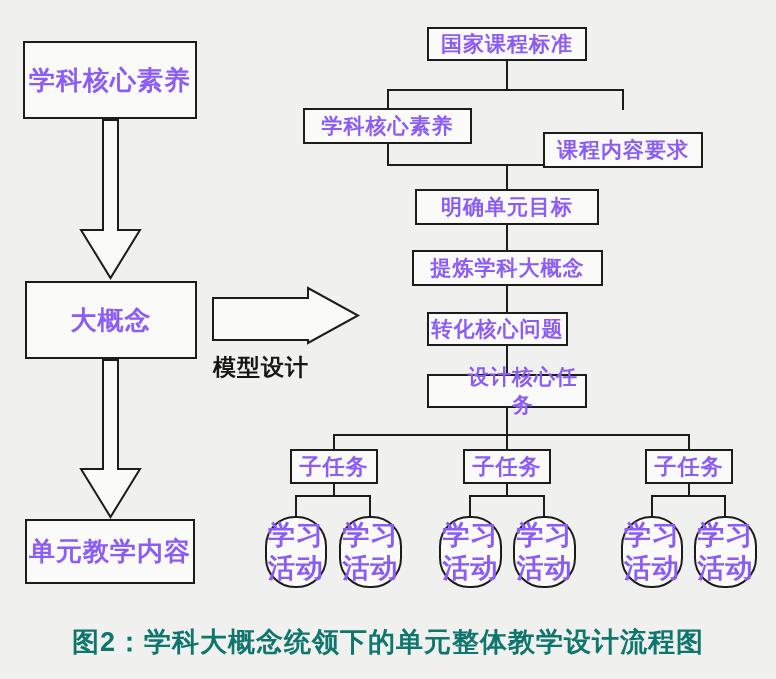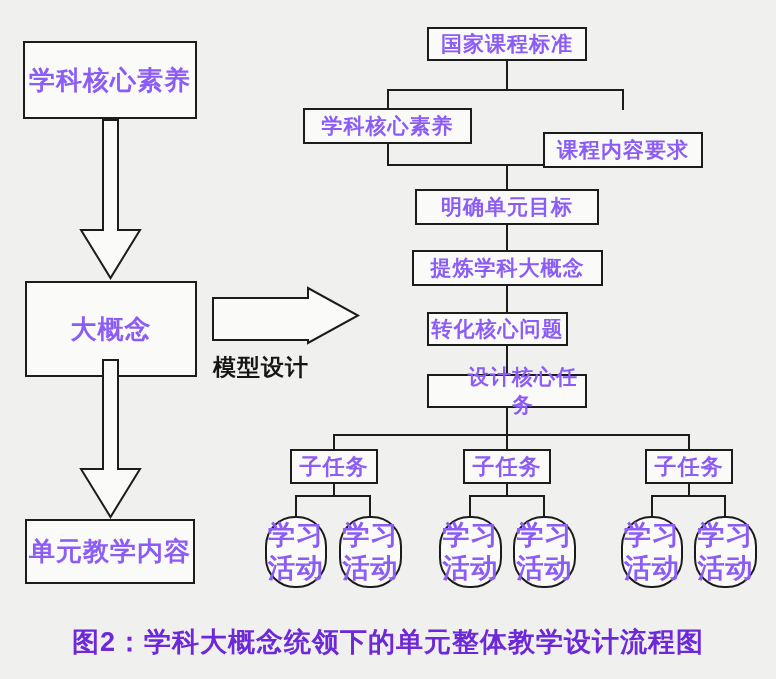--- a/index.html
+++ b/index.html
@@ -59,21 +59,21 @@
     margin-top: 48px;
   }
   .caption {
     position: absolute;
     left: 0;
     top: 624px;
     width: 776px;
     text-align: center;
     font-size: 27px;
     font-weight: 700;
-    color: #6d28d9;
+    color: #0f766e;
     letter-spacing: 1px;
   }
   line { stroke: #1c1c1c; stroke-width: 2; }
   polygon { fill: #fafaf8; stroke: #1c1c1c; stroke-width: 2; stroke-linejoin: miter; }
 </style>
 </head>
 <body>
 
 <div class="canvas">
 
@@ -114,21 +114,21 @@
     <line x1="652" y1="496" x2="652" y2="517"></line>
     <line x1="725" y1="496" x2="725" y2="517"></line>
   </svg>
 
   <div class="box left-box" style="left:23px; top:41px; width:174px; height:78px;">学科核心素养</div>
 
   <svg class="arrow-svg" style="left:80px; top:119px;" width="62" height="161">
     <polygon points="23,1 38,1 38,111 60,111 30.5,159 1,111 23,111"></polygon>
   </svg>
 
-  <div class="box left-box" style="left:25px; top:281px; width:172px; height:96px;">大概念</div>
+  <div class="box left-box" style="left:25px; top:281px; width:172px; height:78px;">大概念</div>
 
   <svg class="arrow-svg" style="left:80px; top:359px;" width="62" height="160">
     <polygon points="23,1 38,1 38,110 60,110 30.5,158 1,110 23,110"></polygon>
   </svg>
 
   <div class="box left-box" style="left:25px; top:519px; width:170px; height:65px;">单元教学内容</div>
 
   <svg class="arrow-svg" style="left:210px; top:286px;" width="150" height="60">
     <polygon points="3,12 98,12 98,2 148,29.5 98,57 98,54 3,54"></polygon>
   </svg>

